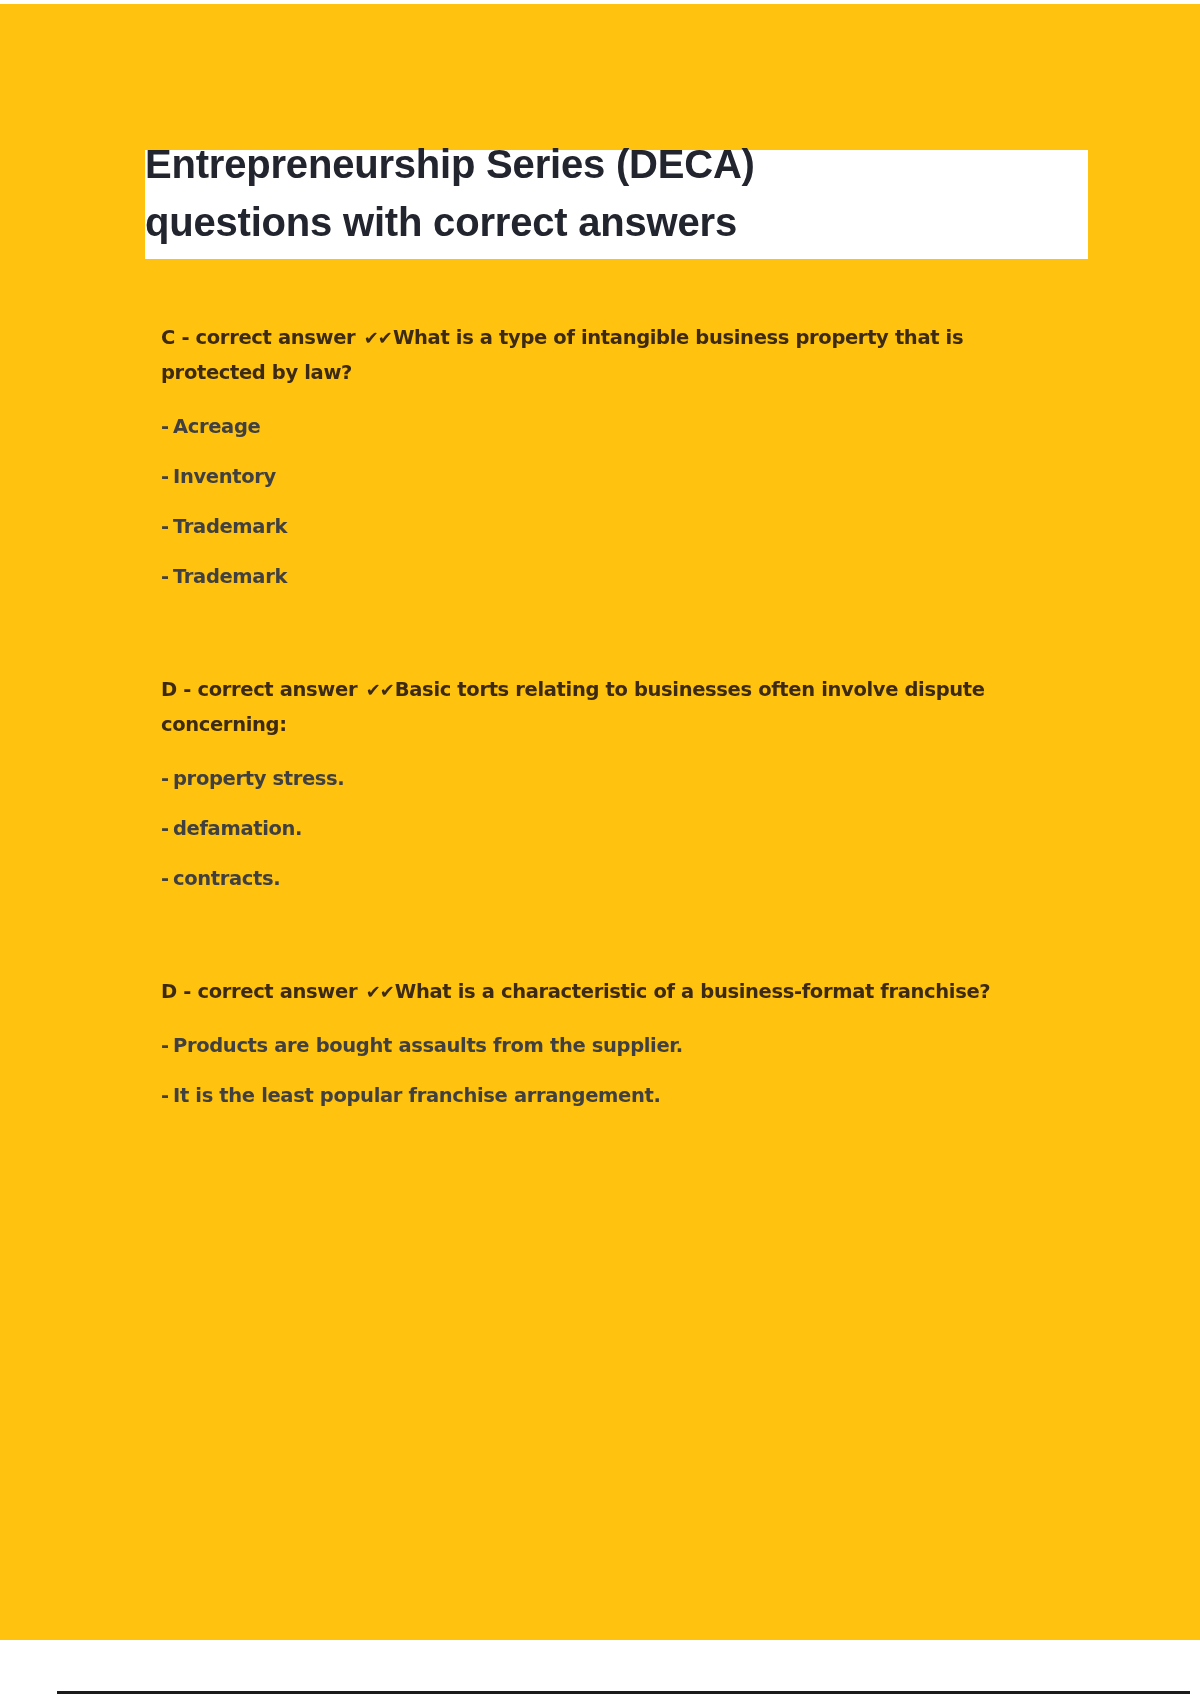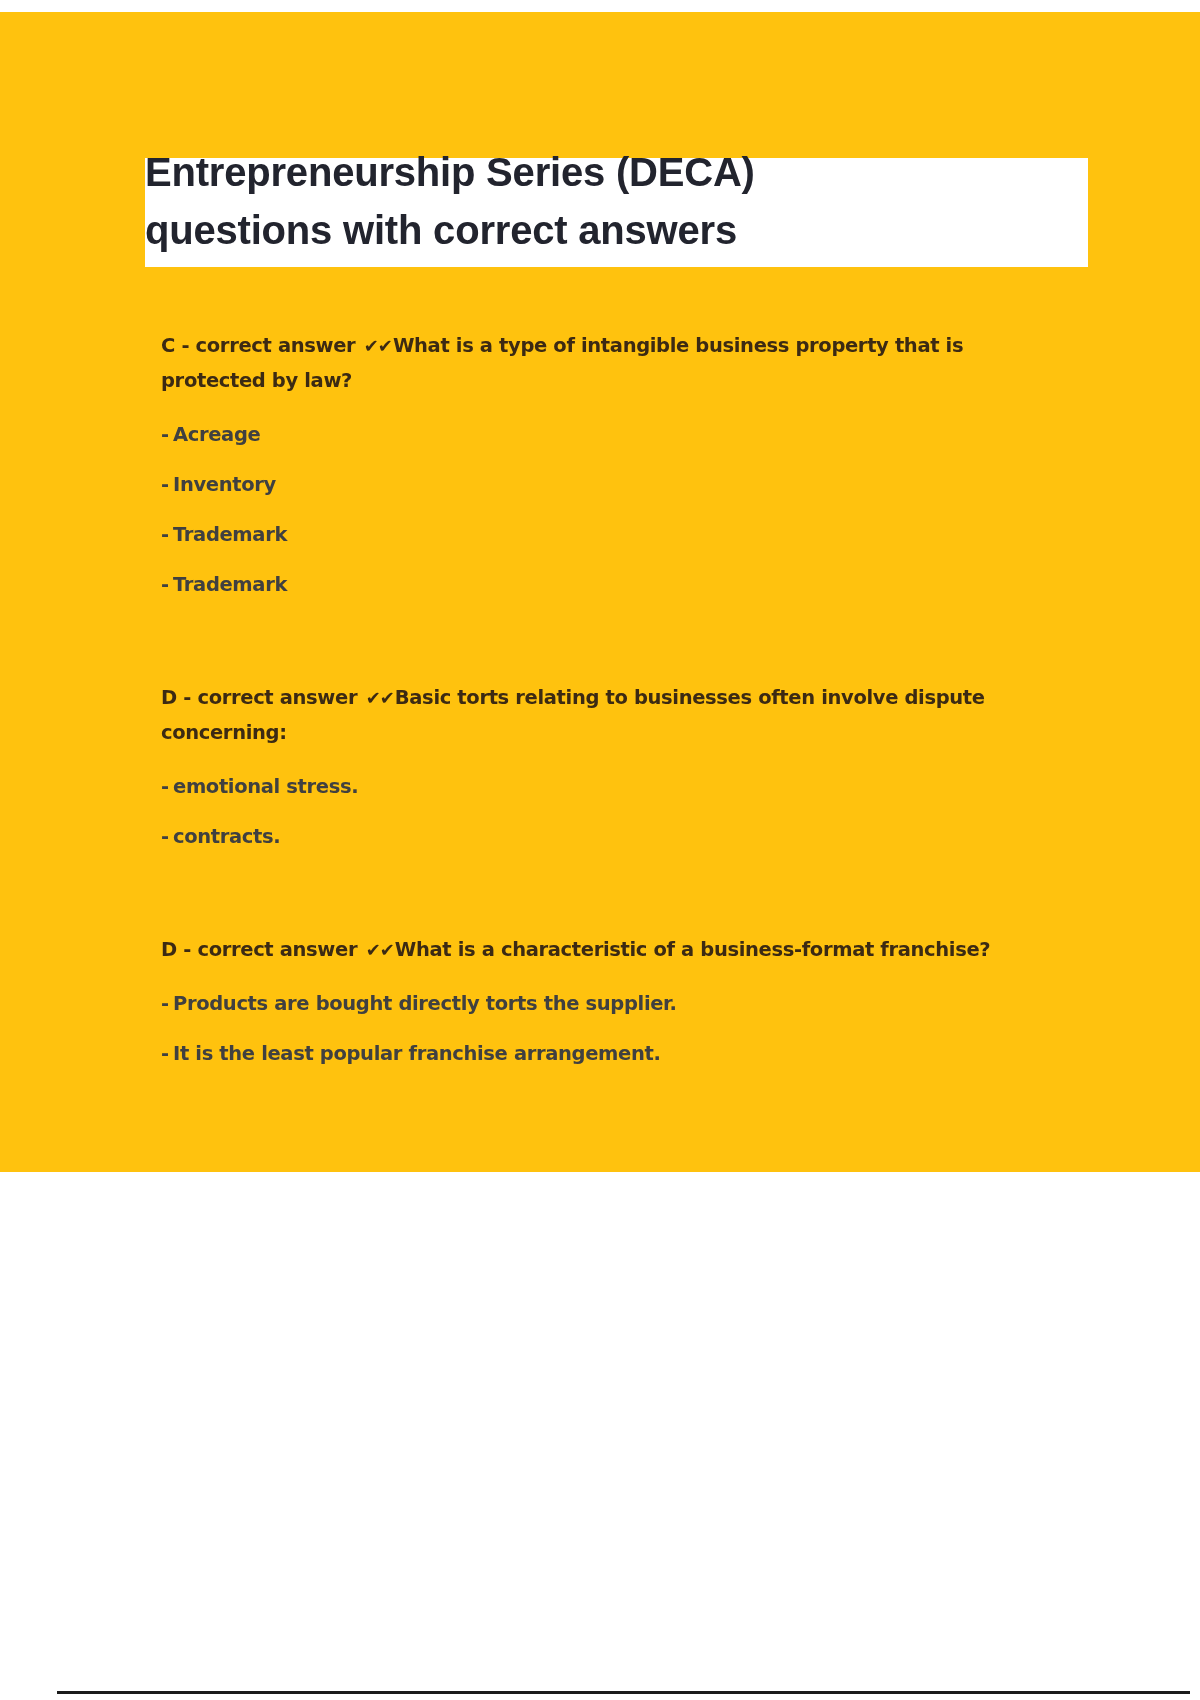--- a/index.html
+++ b/index.html
@@ -10,23 +10,23 @@
     width: 1200px;
     height: 1700px;
     background: #ffffff;
     font-family: "Liberation Sans", sans-serif;
     overflow: hidden;
   }
 
   .page {
     position: absolute;
     left: 0;
-    top: 12px;
+    top: 4px;
     width: 1200px;
-    height: 1160px;
+    height: 1636px;
     background: #ffc20e;
   }
 
   .title-band {
     position: absolute;
     left: 145px;
     top: 146px;
     width: 943px;
     height: 109px;
     background: #ffffff;
@@ -136,35 +136,36 @@
 
     <div class="gap-between-q"></div>
 
     <div class="qa-block">
       <p class="question">
         <span>D</span>
         <span>- correct answer</span>
         <span class="checks">✔✔</span><span>Basic torts relating to businesses often involve dispute concerning:</span>
       </p>
       <ul class="options">
-        <li><span class="dash">-</span><span>emotional stress.</span></li>
+        <li><span class="dash">-</span><span>property stress.</span></li>
+        <li><span class="dash">-</span><span>defamation.</span></li>
         <li><span class="dash">-</span><span>contracts.</span></li>
       </ul>
     </div>
 
     <div class="gap-between-q"></div>
 
     <div class="qa-block">
       <p class="question">
         <span>D</span>
         <span>- correct answer</span>
         <span class="checks">✔✔</span><span>What is a characteristic of a business-format franchise?</span>
       </p>
       <ul class="options">
-        <li><span class="dash">-</span><span>Products are bought directly torts the supplier.</span></li>
+        <li><span class="dash">-</span><span>Products are bought assaults from the supplier.</span></li>
         <li><span class="dash">-</span><span>It is the least popular franchise arrangement.</span></li>
       </ul>
     </div>
 
   </div>
 </div>
 
 <div class="footer-rule"></div>
 
 </body></html>

